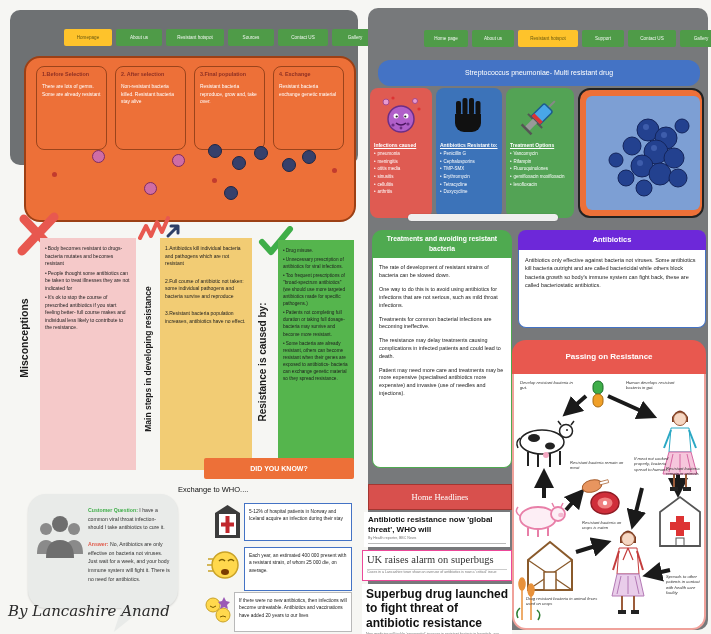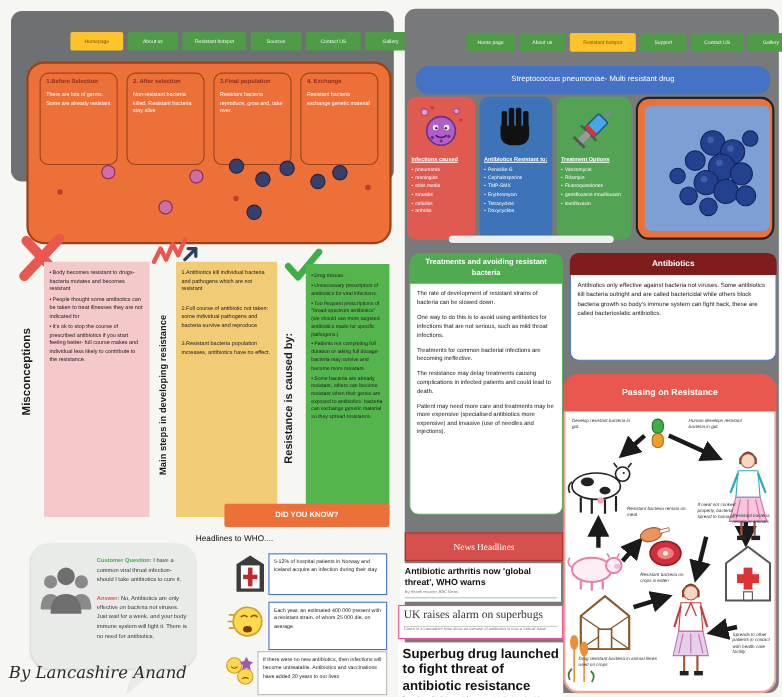--- a/index.html
+++ b/index.html
@@ -47,21 +47,21 @@
   .card .icon-area{height:48px;display:flex;align-items:center;justify-content:center;}
   .ctitle{font-size:5px;font-weight:bold;text-decoration:underline;color:#fff;margin:2px 0 2px;}
   .clist{list-style:none;margin:0;padding:0;}
   .clist li{font-size:4.5px;line-height:1.7;color:#fff;}
   .clist li::before{content:"•";margin-right:2px;}
   .scrollbar{background:#efefef;border-radius:4px;box-shadow:0 0 1px rgba(0,0,0,.4);}
   .hdrbox-head{color:#fff;font-weight:bold;text-align:center;}
   .treat-head{background:#4faa50;border-radius:10px 10px 0 0;font-size:6.8px;line-height:1.5;padding:4px 6px;}
   .treat-body{background:#fff;border:1.5px solid #4faa50;border-top:none;border-radius:0 0 8px 8px;padding:6px 6px;box-sizing:border-box;}
   .tp{font-size:5.4px;line-height:1.45;margin:0 0 6px;color:#222;}
-  .anti-head{background:#7f1d1d;border-radius:8px 8px 0 0;font-size:7.5px;line-height:20px;}
+  .anti-head{background:#6d28d9;border-radius:8px 8px 0 0;font-size:7.5px;line-height:20px;}
   .anti-body{background:#fff;border:1.5px solid #4473c5;border-top:none;border-radius:0 0 8px 8px;padding:6px;box-sizing:border-box;
              font-size:5.5px;line-height:1.5;color:#222;}
   .news-banner{background:#d8504d;border:1px solid #a33631;color:#fff;font-size:8.5px;text-align:center;line-height:24px;font-family:"Liberation Serif",serif;}
   .clip{background:#fff;padding:3px 4px;box-sizing:border-box;}
   .clip h3{margin:0;font-size:8px;line-height:1.2;color:#111;}
   .clip .byline{font-size:3.6px;color:#777;margin-top:2px;line-height:1.4;border-bottom:1px solid #bbb;padding-bottom:2px;}
   .clip2{border:1px solid #ec4899;}
   .clip2 h3{font-family:"Liberation Serif",serif;font-weight:normal;font-size:10.5px;color:#333;}
   .clip3 h3{font-size:12px;}
   .pass-head{background:#e8584f;border-radius:14px 14px 0 0;font-size:8px;line-height:34px;}
@@ -145,21 +145,21 @@
   <div class="vlabel" style="left:257px;top:262px;width:200px;height:16px;font-size:10px;">Resistance is caused by:</div>
   <div class="infobox" style="left:278px;top:240px;width:76px;height:230px;background:#55b54d;">
     <p class="blt" style="font-size:4.7px;">Drug misuse.</p>
     <p class="blt" style="font-size:4.7px;">Unnecessary prescription of antibiotics for viral infections.</p>
     <p class="blt" style="font-size:4.7px;">Too frequent prescriptions of "broad-spectrum antibiotics" (we should use more targeted antibiotics made for specific pathogens.)</p>
     <p class="blt" style="font-size:4.7px;">Patients not completing full duration or taking full dosage- bacteria may survive and become more resistant.</p>
     <p class="blt" style="font-size:4.7px;">Some bacteria are already resistant, others can become resistant when their genes are exposed to antibiotics- bacteria can exchange genetic material so they spread resistance.</p>
   </div>
 
   <div class="abs dyk-banner" style="left:204px;top:458px;width:150px;height:21px;">DID YOU KNOW?</div>
-  <div class="abs" style="left:178px;top:485px;font-size:7.5px;color:#111;">Headlines to WHO....</div>
+  <div class="abs" style="left:178px;top:485px;font-size:7.5px;color:#111;">Exchange to WHO....</div>
 
   <svg class="abs" style="left:214px;top:504px;" width="27" height="35" viewBox="0 0 27 35">
     <path d="M1 9 L13.5 1 L26 9 V34 H1 Z" fill="#3c3c3c"></path>
     <rect x="5" y="10" width="17" height="21" fill="#fff"></rect>
     <rect x="11.5" y="12" width="4" height="17" fill="#c1272d"></rect>
     <rect x="7" y="18.5" width="13" height="4" fill="#c1272d"></rect>
   </svg>
   <div class="factbox" style="left:244px;top:503px;width:108px;height:38px;">5-12% of hospital patients in Norway and Iceland acquire an infection during their stay</div>
 
   <svg class="abs" style="left:206px;top:549px;" width="33" height="33" viewBox="0 0 33 33">
@@ -321,23 +321,23 @@
       <p class="tp">The resistance may delay treatments causing complications in infected patients and could lead to death.</p>
       <p class="tp">Patient may need more care and treatments may be more expensive (specialised antibiotics more expensive) and invasive (use of needles and injections).</p>
     </div>
   </div>
 
   <div class="abs" style="left:518px;top:230px;width:188px;">
     <div class="hdrbox-head anti-head">Antibiotics</div>
     <div class="anti-body" style="height:78px;">Antibiotics only effective against bacteria not viruses. Some antibiotics kill bacteria outright and are called bactericidal while others block bacteria growth so body's immune system can fight back, these are called bacteriostatic antibiotics.</div>
   </div>
 
-  <div class="abs news-banner" style="left:368px;top:484px;width:142px;height:24px;">News Headlines</div>
+  <div class="abs news-banner" style="left:368px;top:484px;width:142px;height:24px;">Home Headlines</div>
   <div class="abs clip" style="left:364px;top:512px;width:146px;">
-    <h3>Antibiotic arthritis now 'global threat', WHO warns</h3>
+    <h3>Antibiotic resistance now 'global threat', WHO will</h3>
     <div class="byline">By Health reporter, BBC News</div>
   </div>
   <div class="abs clip clip2" style="left:362px;top:550px;width:150px;">
     <h3>UK raises alarm on superbugs</h3>
     <div class="byline" style="border-bottom:none;border-top:1px solid #ccc;">Cases in a Lancashire town show an overuse of antibiotics is now a 'critical' issue</div>
   </div>
   <div class="abs clip clip3" style="left:362px;top:584px;width:150px;">
     <h3>Superbug drug launched to fight threat of antibiotic resistance</h3>
     <div class="byline" style="border-bottom:none;">New medicine will tackle 'exponential' increase in resistant bacteria in hospitals, say scientists</div>
   </div>

